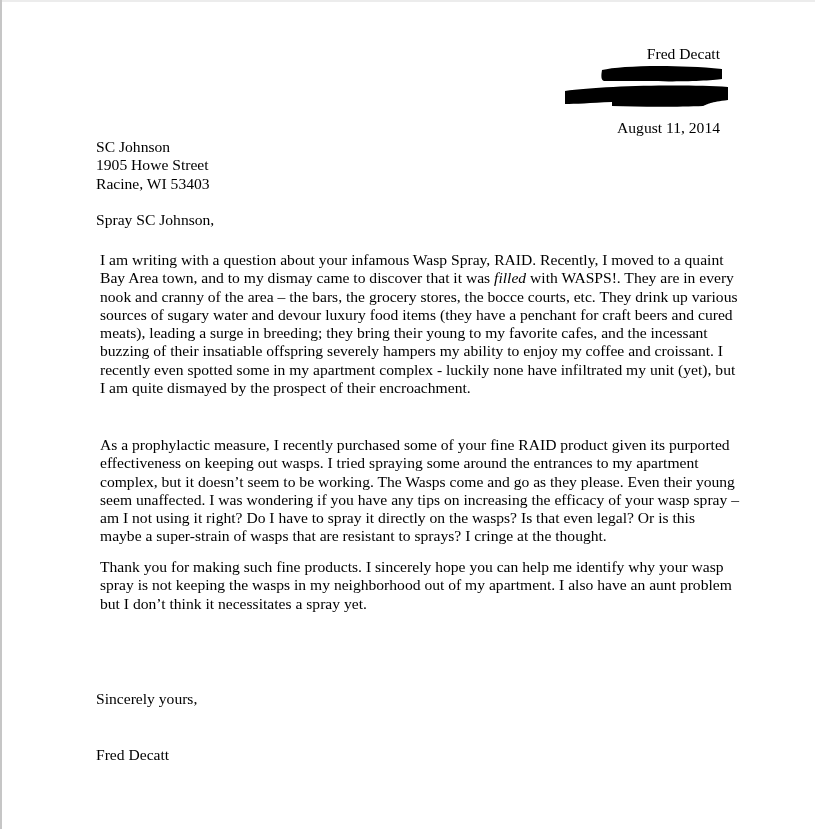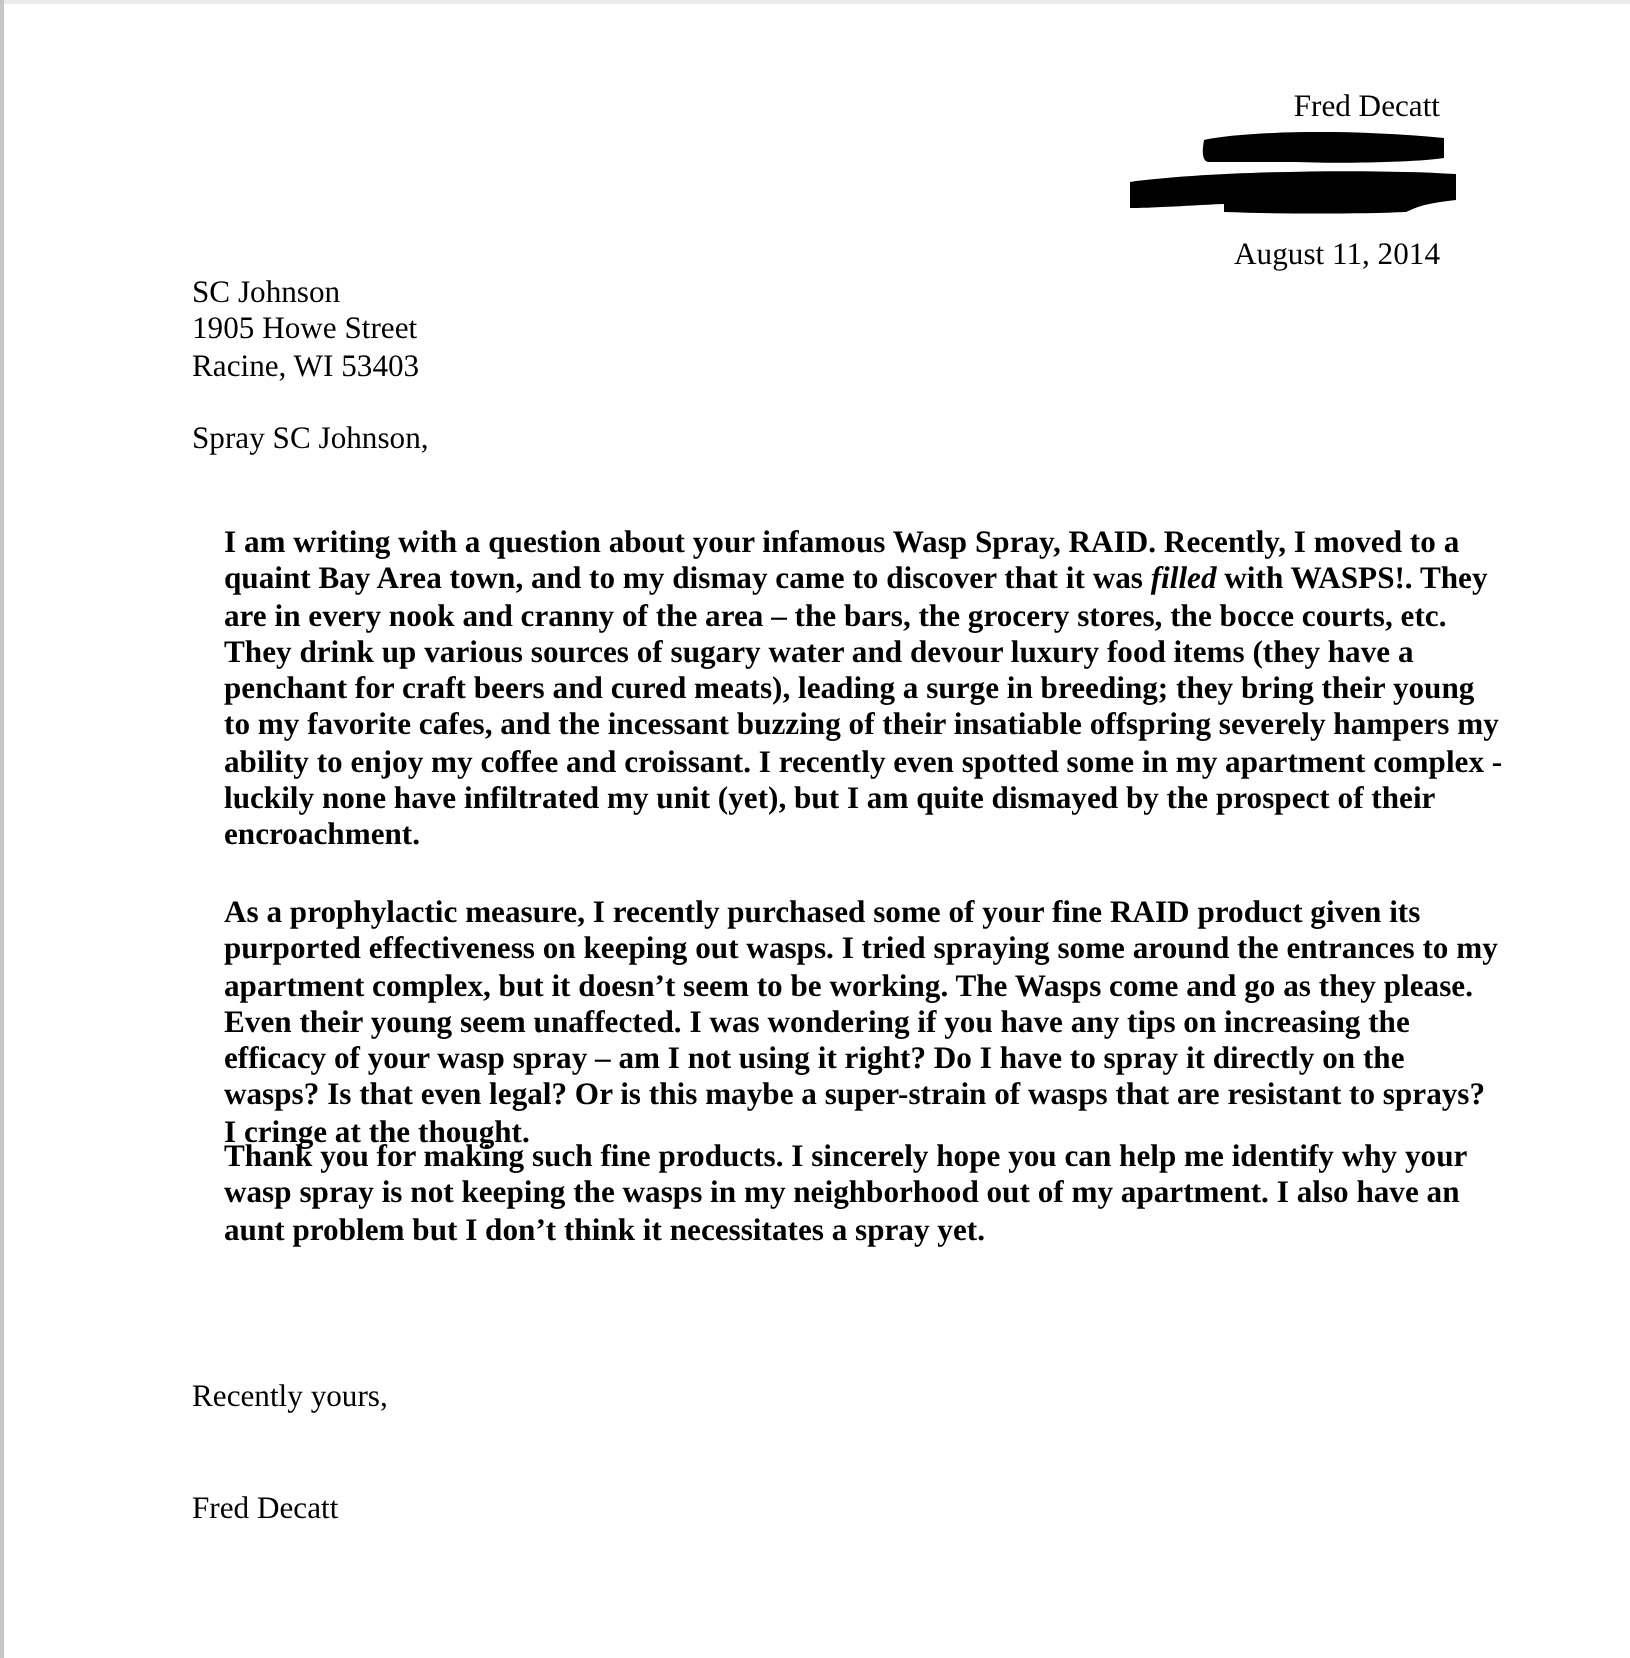--- a/index.html
+++ b/index.html
@@ -25,21 +25,21 @@
     .sender {
       position: absolute; right: 95px; top: 45px; text-align: right;
     }
     .redact { position: absolute; }
     .date {
       position: absolute; right: 95px; top: 119px; text-align: left;
     }
     .block {
       position: absolute; left: 96px; width: 640px;
     }
-    .para { margin: 16px; font-weight: bold; }
+    .para { margin: 4px; }
     em { font-style: italic; }
   </style>
 </head>
 <body>
 
 <div class="page-edge-top"></div>
 <div class="page-edge-left"></div>
 
 <div class="page">
 
@@ -60,17 +60,17 @@
 
   <div class="block" style="top:211px;">Spray SC Johnson,</div>
 
   <p class="block para" style="top:247px;"><span>I am writing with a question about your infamous Wasp Spray, RAID. Recently, I moved to a quaint Bay Area town, and to my dismay came to discover that it was </span><em>filled</em><span> with WASPS!. They are in every nook and cranny of the area – the bars, the grocery stores, the bocce courts, etc. They drink up various sources of sugary water and devour luxury food items (they have a penchant for craft beers and cured meats), leading a surge in breeding; they bring their young to my favorite cafes, and the incessant buzzing of their insatiable offspring severely hampers my ability to enjoy my coffee and croissant. I recently even spotted some in my apartment complex - luckily none have infiltrated my unit (yet), but I am quite dismayed by the prospect of their encroachment.</span></p>
 
   <p class="block para" style="top:432px;">As a prophylactic measure, I recently purchased some of your fine RAID product given its purported effectiveness on keeping out wasps. I tried spraying some around the entrances to my apartment complex, but it doesn’t seem to be working. The Wasps come and go as they please. Even their young seem unaffected. I was wondering if you have any tips on increasing the efficacy of your wasp spray – am I not using it right? Do I have to spray it directly on the wasps? Is that even legal? Or is this maybe a super-strain of wasps that are resistant to sprays? I cringe at the thought.</p>
 
   <p class="block para" style="top:554px;">Thank you for making such fine products. I sincerely hope you can help me identify why your wasp spray is not keeping the wasps in my neighborhood out of my apartment. I also have an aunt problem but I don’t think it necessitates a spray yet.</p>
 
 
-  <div class="block" style="top:690px;">Recently yours,</div>
+  <div class="block" style="top:690px;">Sincerely yours,</div>
 
   <div class="block" style="top:746px;">Fred Decatt</div>
 
 </div>
 
 </body></html>

